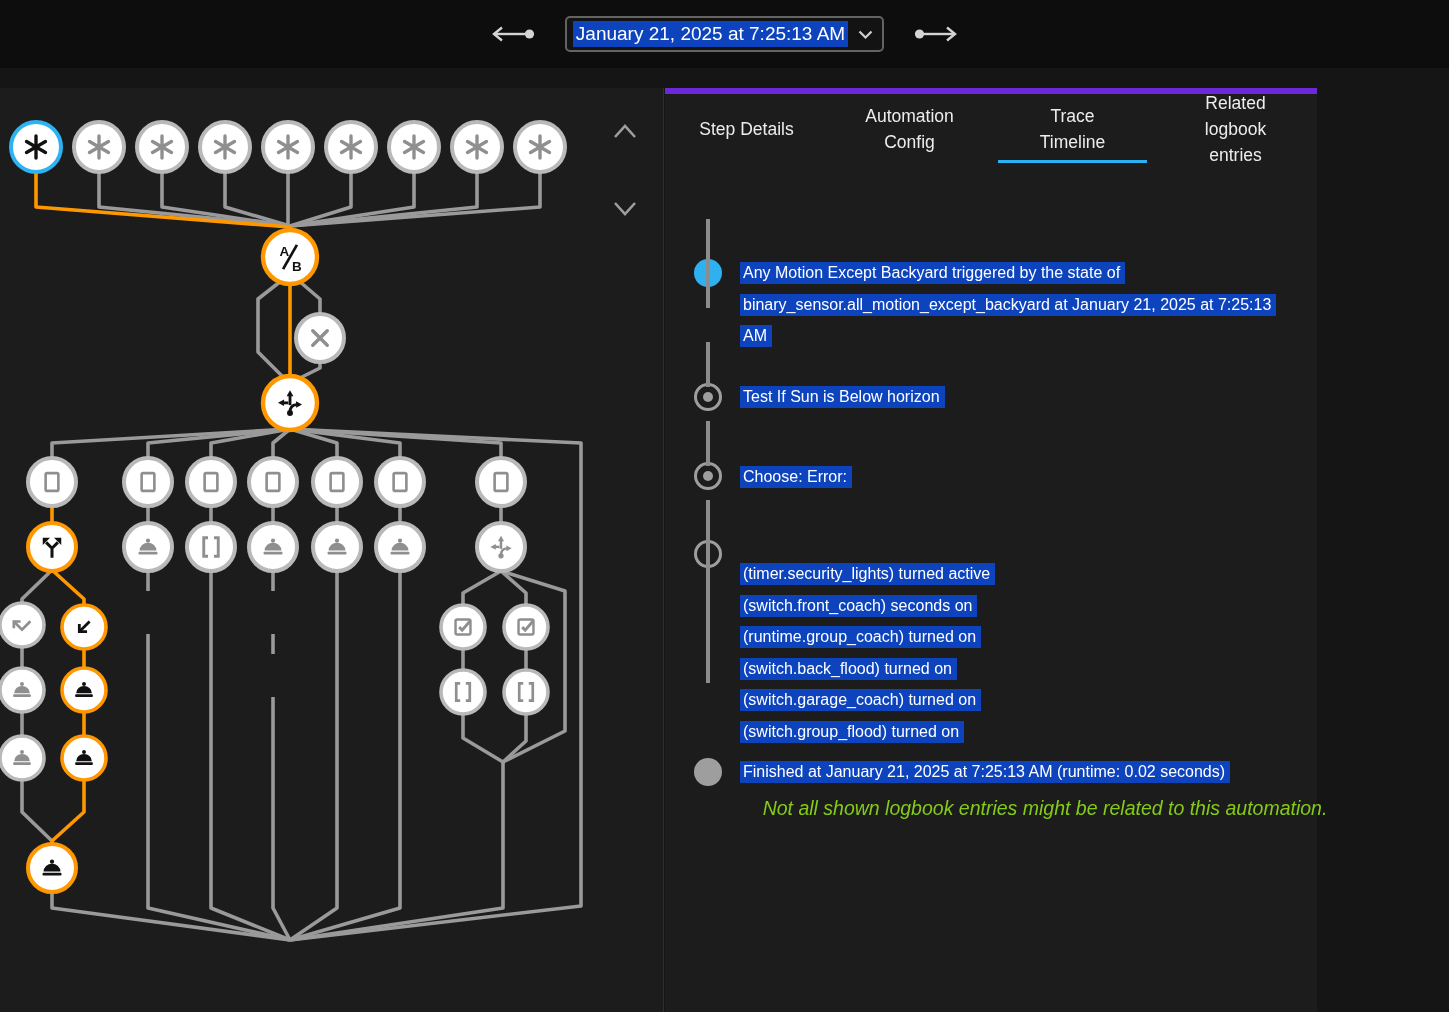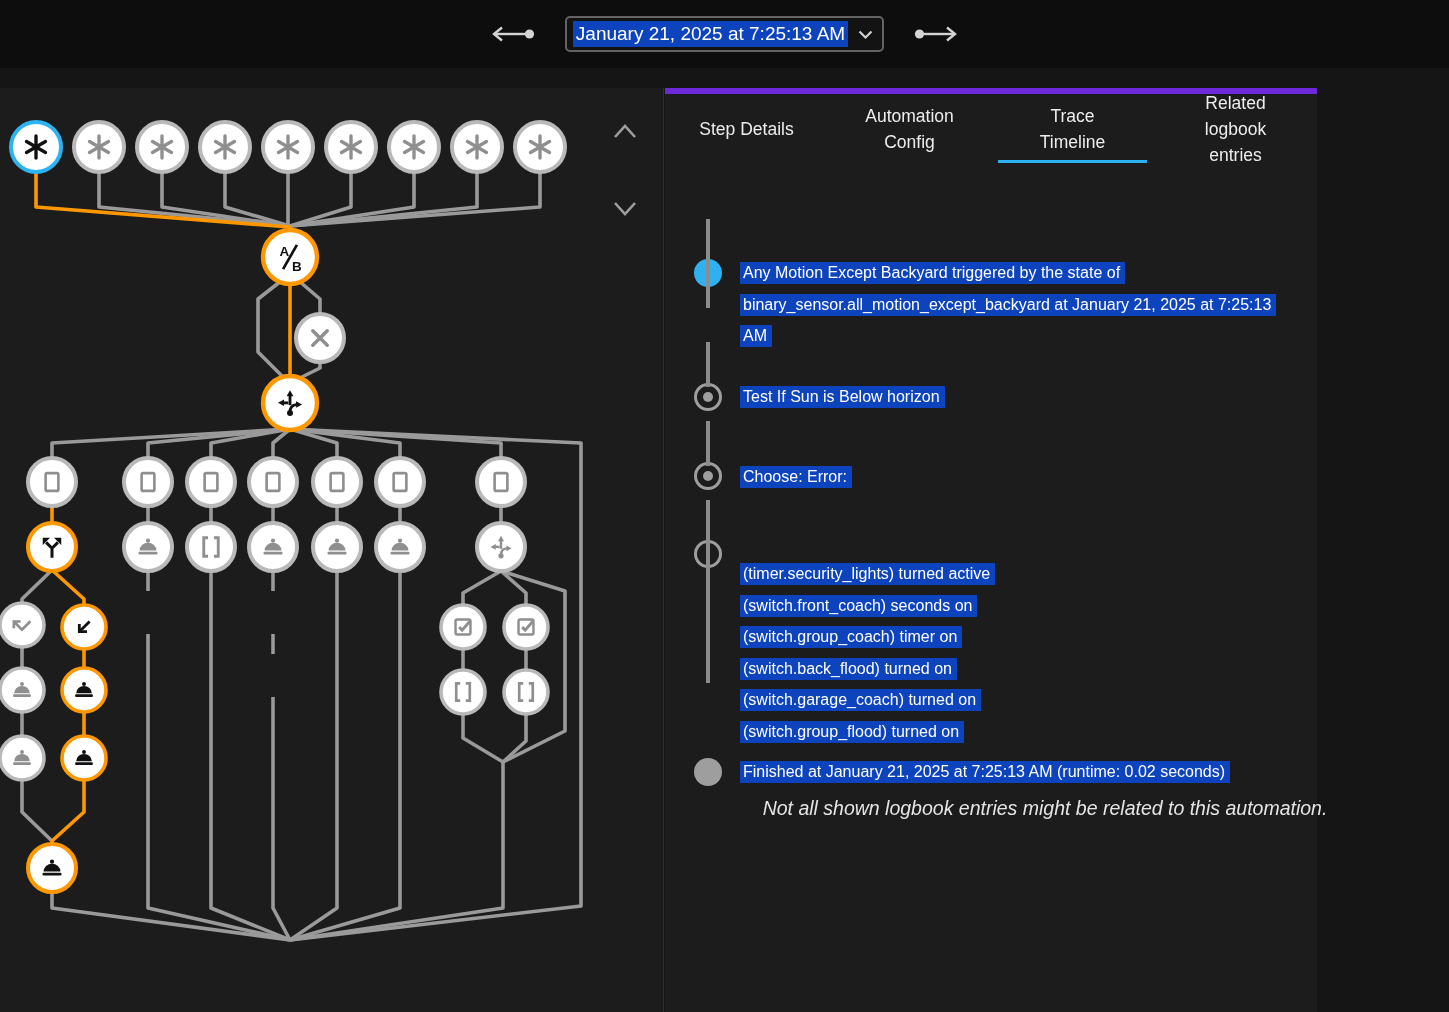--- a/index.html
+++ b/index.html
@@ -28,21 +28,21 @@
   .tl-icon{position:absolute;box-sizing:border-box;border-radius:50%;}
   .tl-icon.trigger{width:28px;height:28px;background:#2fb1ef;}
   .tl-icon.radio{width:28px;height:28px;border:3px solid #9e9e9e;display:flex;align-items:center;justify-content:center;}
   .tl-icon.radio::after{content:"";width:10px;height:10px;border-radius:50%;background:#9e9e9e;}
   .tl-icon.hollow{width:28px;height:28px;border:3px solid #9e9e9e;}
   .tl-icon.finish{width:28px;height:28px;background:#9e9e9e;}
   .tl-text{position:absolute;left:75px;font-size:16px;line-height:31.5px;white-space:nowrap;}
   .tl-text .line span{background:#0d44be;padding:2px 5px 3px 3px;}
   .tl-connector{position:absolute;left:41px;width:4px;background:#8c8c8c;}
   .tl-note{position:absolute;top:703px;left:0;width:760px;text-align:center;font-size:19.5px;
-           font-style:italic;color:#e5e5e5;}
+           font-style:italic;color:#84cc16;}
 </style>
 </head>
 <body>
 
 <div class="header">
   <button class="nav-arrow">
     <svg width="46" height="16" viewBox="0 0 46 16">
       <g stroke="#d4d4d4" stroke-width="2.4" fill="none">
         <line x1="5" y1="8" x2="37" y2="8"></line>
         <polyline points="13,1.5 5,8 13,14.5"></polyline>
@@ -478,21 +478,21 @@
         <div class="tl-icon radio" style="left: 29px; top: 298px;"></div>
         <div class="tl-text" style="top: 284px; margin-top: 13px;">
           <div class="line"><span>Choose: Error:</span></div>
         </div>
       </div>
       <div class="tl-entry">
         <div class="tl-icon hollow" style="left: 29px; top: 376px;"></div>
         <div class="tl-text" style="top: 394px;">
           <div class="line"><span>(timer.security_lights) turned active</span></div>
           <div class="line"><span>(switch.front_coach) seconds on</span></div>
-          <div class="line"><span>(switch.group_coach) timer on</span></div>
+          <div class="line"><span>(runtime.group_coach) turned on</span></div>
           <div class="line"><span>(switch.back_flood) turned on</span></div>
           <div class="line"><span>(switch.garage_coach) turned on</span></div>
           <div class="line"><span>(switch.group_flood) turned on</span></div>
         </div>
       </div>
       <div class="tl-entry">
         <div class="tl-icon finish" style="left: 29px; top: 594px;"></div>
         <div class="tl-text" style="top: 592px;">
           <div class="line"><span>Finished at January 21, 2025 at 7:25:13 AM (runtime: 0.02 seconds)</span></div>
         </div>

